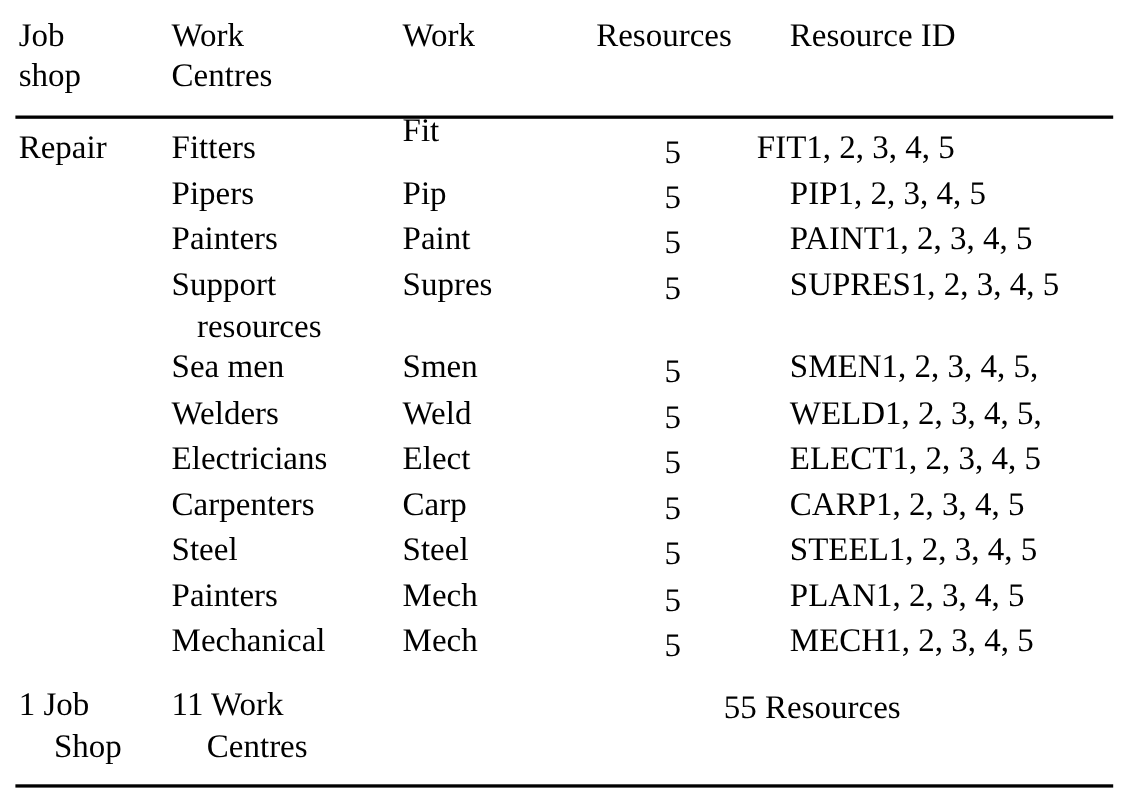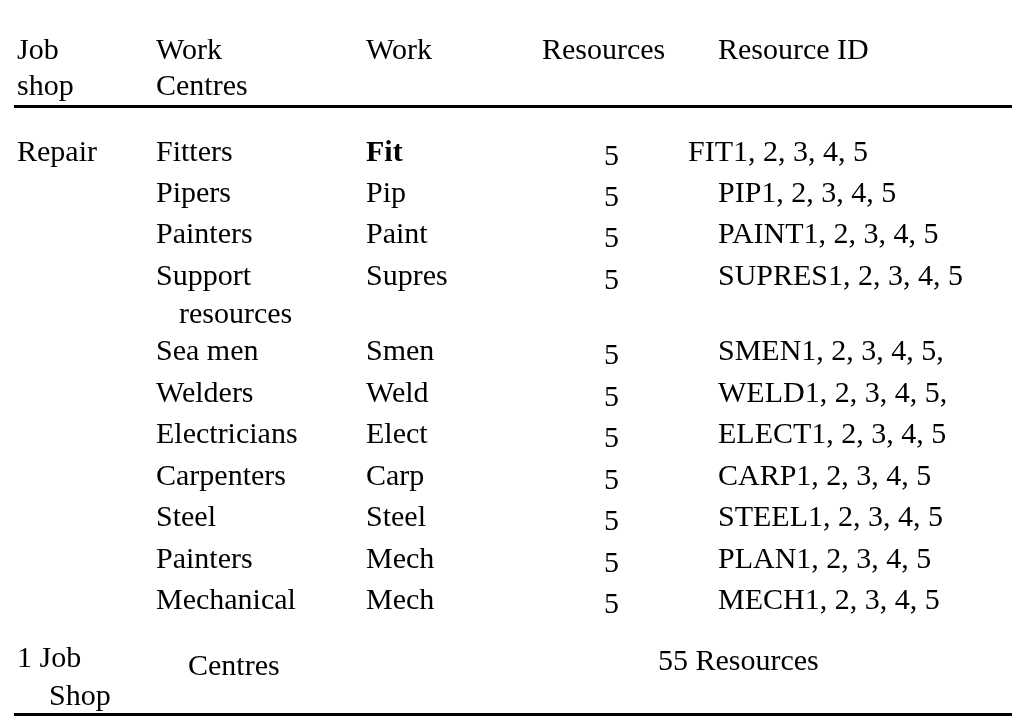--- a/index.html
+++ b/index.html
@@ -13,21 +13,20 @@
     position: relative;
     overflow: hidden;
     font-family: "Liberation Serif", "DejaVu Serif", serif;
     color: #000000;
     font-size: 30px;
     line-height: 1;
   }
   .cell {
     position: absolute;
     white-space: nowrap;
-    margin-top: 16px;
   }
   .rule {
     position: absolute;
     left: 14px;
     width: 998px;
     height: 3px;
     background: #000000;
   }
 </style>
 </head>
@@ -52,21 +51,21 @@
   <div class="cell" style="left:718px; top:18px;">
     <div>Resource ID</div>
   </div>
 
   <div class="rule" style="top:105px;"></div>
 
   <div class="cell" style="left:17px; top:120px;">Repair</div>
 
   <div>
     <div class="cell" style="left:156px; top:120px;">Fitters</div>
-    <div class="cell" style="left:366px; top:120px;font-weight:bold;">Fit</div>
+    <div class="cell" style="left:366px; top:104px;">Fit</div>
     <div class="cell" style="left:604px; top:124px;">5</div>
     <div class="cell" style="left:688px; top:120px;">FIT1, 2, 3, 4, 5</div>
   </div>
 
   <div>
     <div class="cell" style="left:156px; top:161px;">Pipers</div>
     <div class="cell" style="left:366px; top:161px;">Pip</div>
     <div class="cell" style="left:604px; top:165px;">5</div>
     <div class="cell" style="left:718px; top:161px;">PIP1, 2, 3, 4, 5</div>
   </div>
@@ -134,19 +133,20 @@
     <div class="cell" style="left:604px; top:572px;">5</div>
     <div class="cell" style="left:718px; top:568px;">MECH1, 2, 3, 4, 5</div>
   </div>
 
   <div>
     <div class="cell" style="left:17px; top:626px;">
       <div>1 Job</div>
       <div style="margin-top:8px; padding-left:32px;">Shop</div>
     </div>
     <div class="cell" style="left:156px; top:626px;">
+      <div>11 Work</div>
       <div style="margin-top:8px; padding-left:32px;">Centres</div>
     </div>
     <div class="cell" style="left:658px; top:629px;">55 Resources</div>
   </div>
 
   <div class="rule" style="top:713px;"></div>
 </div>
 
 </body></html>

